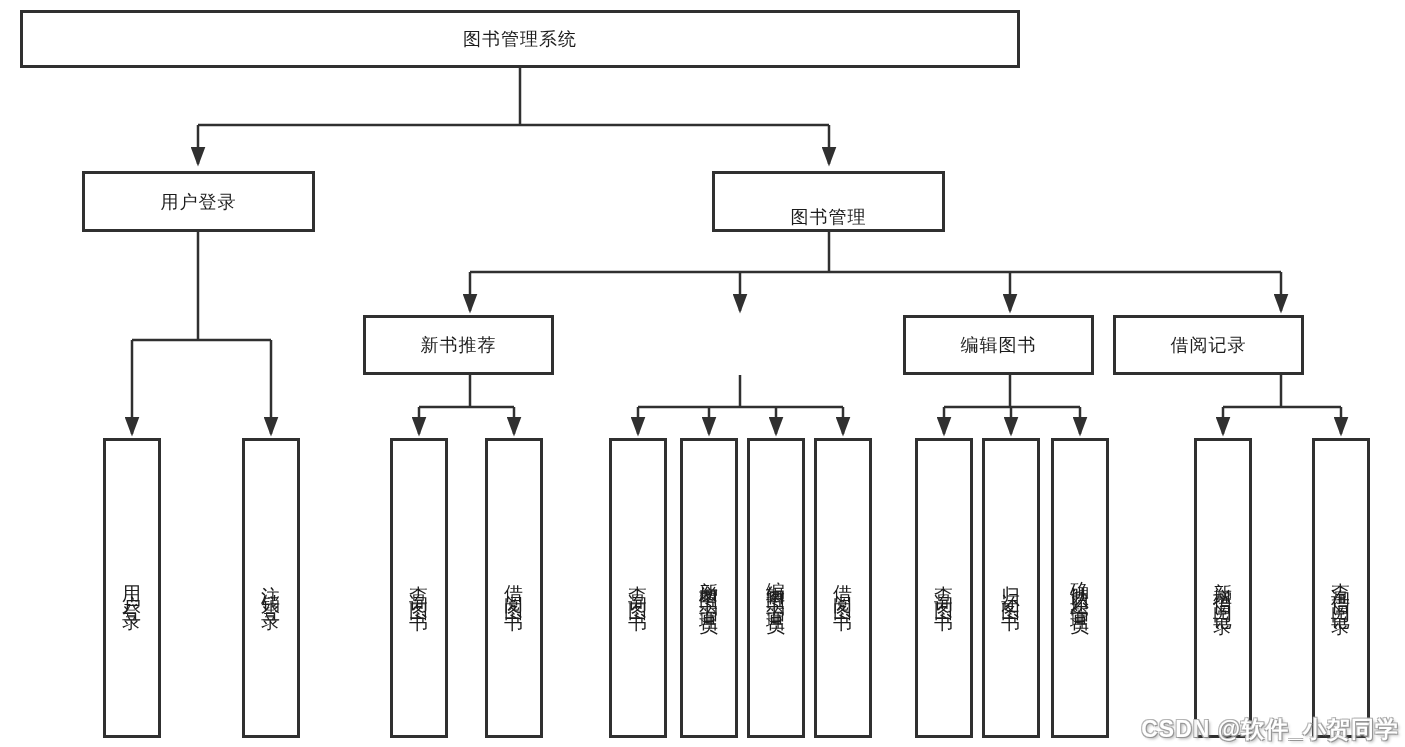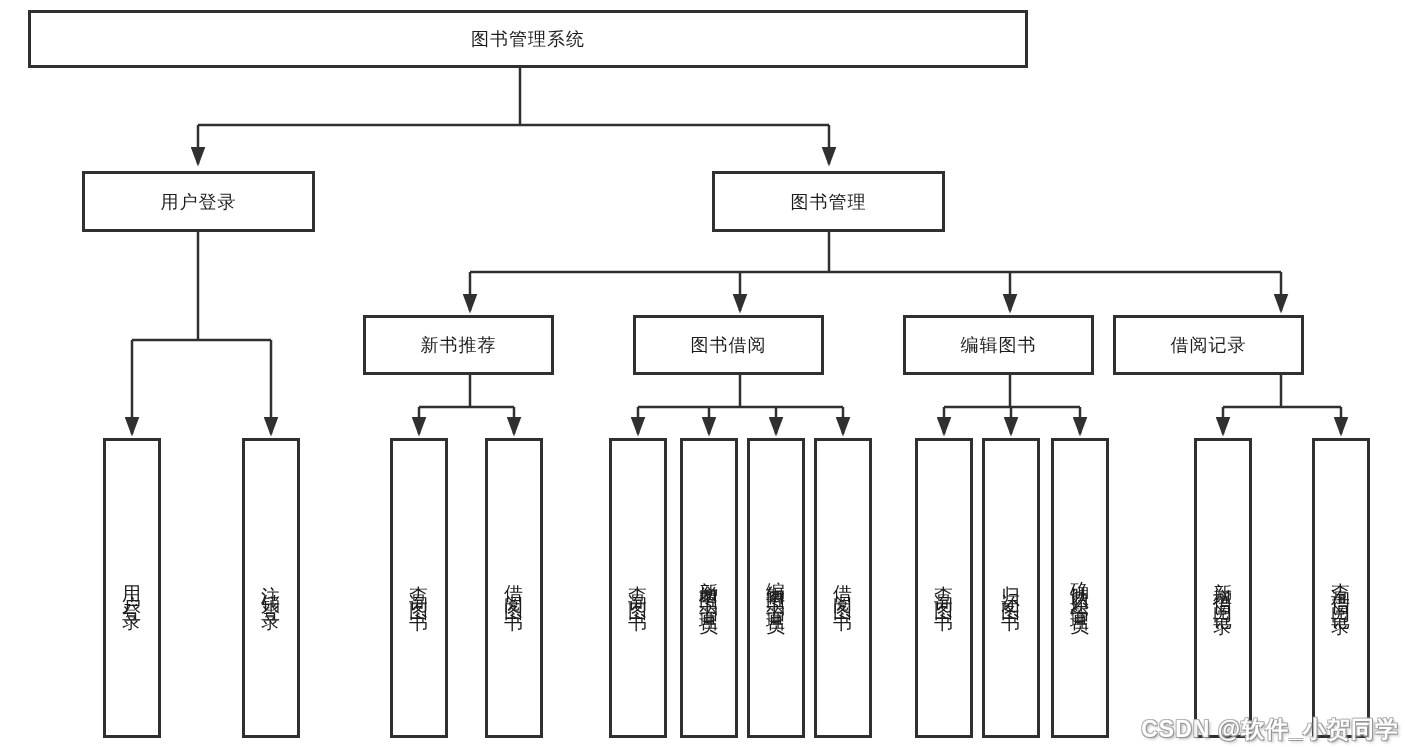--- a/index.html
+++ b/index.html
@@ -28,21 +28,21 @@
     background: #ffffff;
     display: flex;
     align-items: center;
     justify-content: center;
     color: #1c1c1c;
   }
   .node-h {
     font-size: 18px;
     letter-spacing: 1px;
   }
-  .node-root   { left: 28px;  top: 10px;  width: 1000px; height: 58px; }
+  .node-root   { left: 20px;  top: 10px;  width: 1000px; height: 58px; }
   .node-l2     { height: 61px; width: 233px; top: 171px; }
   .node-l3     { height: 60px; width: 191px; top: 315px; font-size: 18px; }
   .node-leaf {
     top: 438px;
     width: 58px;
     height: 300px;
     writing-mode: vertical-rl;
     font-size: 19px;
     letter-spacing: 9px;
     line-height: 1;
@@ -114,29 +114,26 @@
     </g>
   </svg>
 
   <div class="node node-h node-root">
     <span>图书管理系统</span>
   </div>
 
   <div class="node node-h node-l2" style="left:82px;">
     <span>用户登录</span>
   </div>
-  <div class="node node-h node-l2" style="left:712px;">
+  <div class="node node-h node-l2" style="left:712px;align-items:flex-end;">
     <span>图书管理</span>
   </div>
 
   <div class="node node-h node-l3" style="left:363px;">
     <span>新书推荐</span>
-  </div>
-  <div class="node node-h node-l3" style="left:633px;">
-    <span>图书借阅</span>
   </div>
   <div class="node node-h node-l3" style="left:903px;">
     <span>编辑图书</span>
   </div>
   <div class="node node-h node-l3" style="left:1113px;">
     <span>借阅记录</span>
   </div>
 
   <div class="node node-leaf" style="left:103px;">
     <span>用户登录</span>

